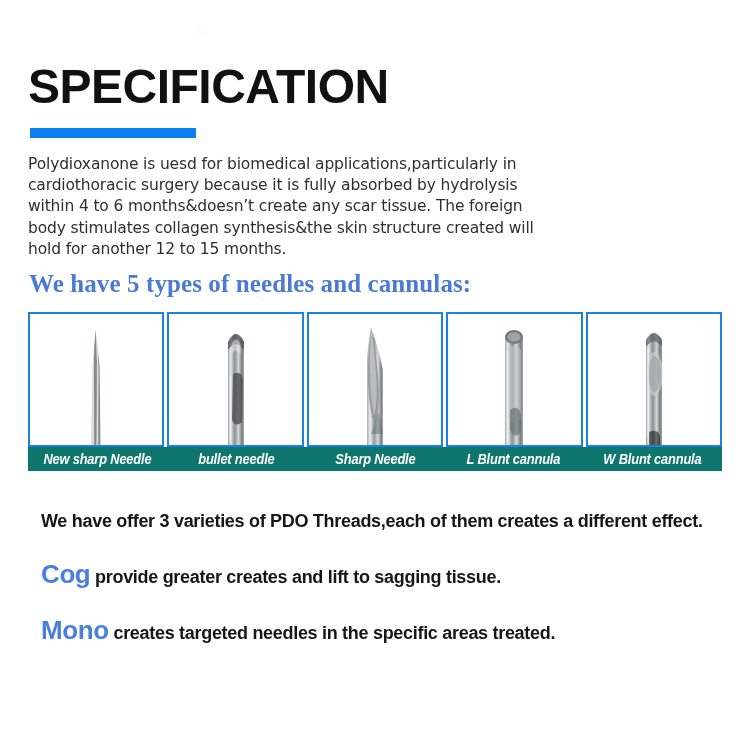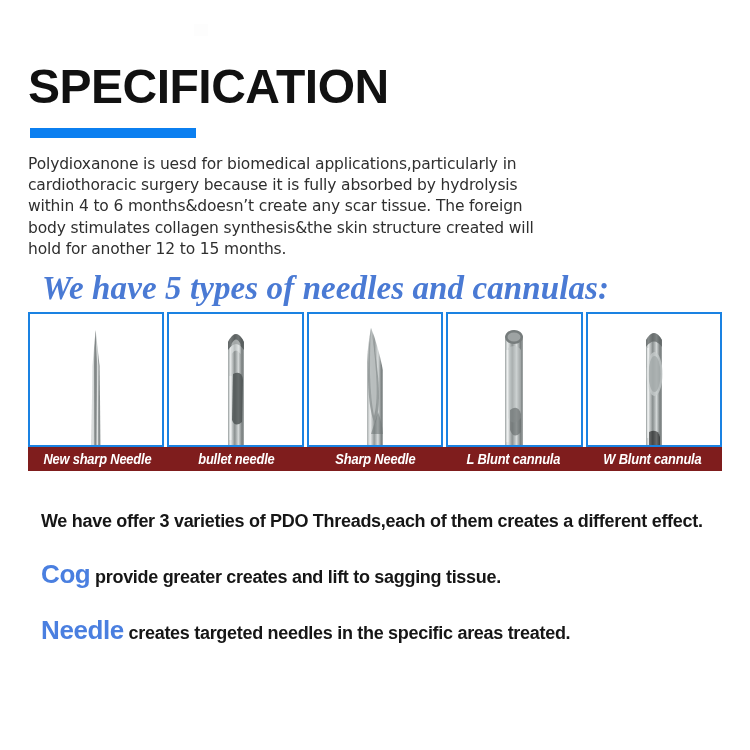--- a/index.html
+++ b/index.html
@@ -53,26 +53,25 @@
     font-family: "DejaVu Sans", sans-serif;
     font-size: 15.5px;
     line-height: 21.2px;
     color: #2f2f2f;
     letter-spacing: -0.15px;
   }
 
   
   .types-heading {
     position: absolute;
-    left: 42px;
+    left: 29px;
     top: 270px;
     font-family: "Liberation Serif", "DejaVu Serif", serif;
-    font-style: italic;
-    font-weight: bold;
-    font-size: 33px;
+    font-weight: bold;
+    font-size: 25px;
     color: #4a7ad4;
     letter-spacing: 0.1px;
   }
 
   
   .grid {
     position: absolute;
     left: 28px;
     top: 312px;
     width: 694px;
@@ -99,21 +98,21 @@
     top: 0;
     transform: translateX(-50%);
     height: 100%;
   }
   .caption-bar {
     position: absolute;
     left: 0;
     top: 135px;
     width: 694px;
     height: 24px;
-    background: #7f1d1d;
+    background: #0f766e;
     display: flex;
   }
   .caption {
     flex: 1 1 0;
     display: flex;
     align-items: center;
     justify-content: center;
     color: #ffffff;
     font-family: "Liberation Sans", sans-serif;
     font-style: italic;
@@ -298,16 +297,16 @@
       <div class="caption">W Blunt cannula</div>
     </div>
   </div>
 
   <div class="bottom">
     <p class="btext lead">We have offer 3 varieties of PDO Threads,each of them creates a different effect.</p>
 
     <p class="btext kw-row"><span class="kw">Cog</span> <span>provide greater creates and lift to sagging tissue.</span></p>
 
 
-    <p class="btext kw-row"><span class="kw">Needle</span> <span>creates targeted needles in the specific areas treated.</span></p>
+    <p class="btext kw-row"><span class="kw">Mono</span> <span>creates targeted needles in the specific areas treated.</span></p>
   </div>
 
 </div>
 
 </body></html>

